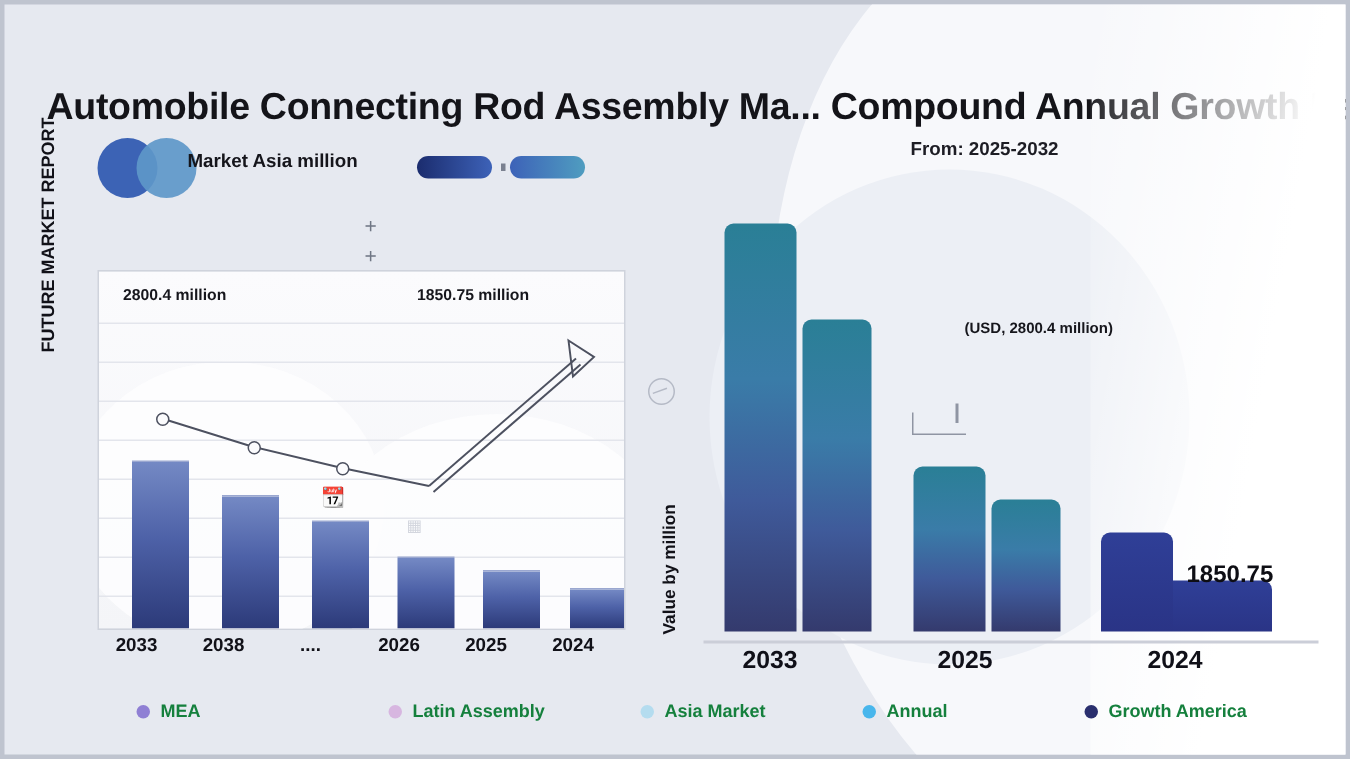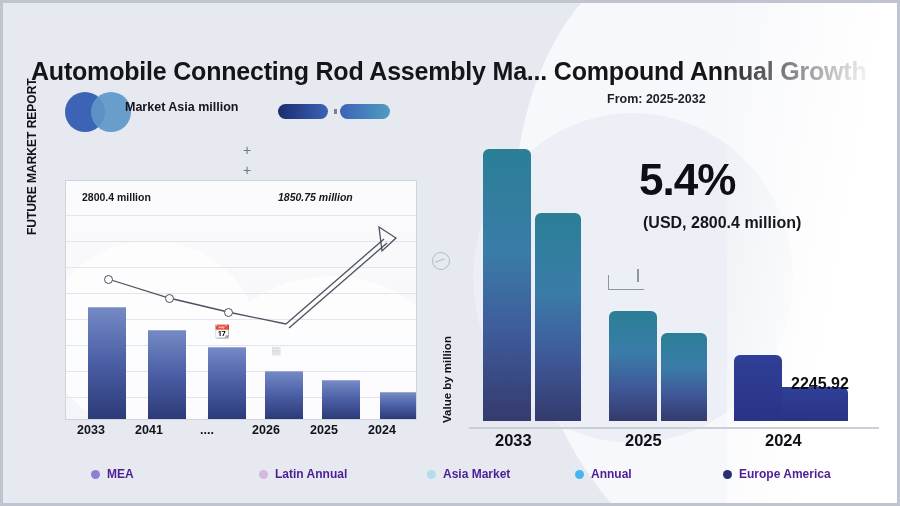--- a/index.html
+++ b/index.html
@@ -70,21 +70,21 @@
     border:1px solid #cfd3dc;
     box-sizing:border-box;
     overflow:hidden;
   }
   .gridline{position:absolute;left:0;width:100%;height:1px;background:#e3e5ec;}
   .blob{position:absolute;background:#fdfdfe;border-radius:50%;opacity:.9;}
   .lc-label{
     position:absolute;top:10px;font-size:10.5px;font-weight:bold;color:#16161c;
   }
   .lc-label.l{left:16px;}
-  .lc-label.r{left:212px;font-style:italic;}
+  .lc-label.r{left:212px;}
   .bars{position:absolute;left:0;bottom:0;width:100%;height:240px;}
   .bar{
     position:absolute;bottom:0;width:38px;
     background:linear-gradient(180deg,#7489c4 0%,#4e62a8 45%,#2c3a79 100%);
     border-top:1px solid #9aa7d0;
   }
   .marker{
     position:absolute;width:7px;height:7px;border-radius:50%;
     background:#fbfbfd;border:1.2px solid #4d5160;
   }
@@ -124,21 +124,21 @@
   .right-baseline{
     position:absolute;left:466px;top:424px;width:410px;height:2px;
     background:#cbced8;
   }
   .cagr{
     position:absolute;left:636px;top:152px;
     font-size:44px;font-weight:bold;color:#0e0e14;letter-spacing:-1px;
   }
   .cagr-sub{
     position:absolute;left:640px;top:211px;
-    font-size:16px;font-weight:bold;color:#16161c;
+    font-size:10px;font-weight:bold;color:#16161c;
   }
   .value-1850{
     position:absolute;left:788px;top:372px;
     font-size:16px;font-weight:bold;color:#0e0e14;
   }
   .rtick{
     position:absolute;top:428px;font-size:16.5px;font-weight:bold;color:#101018;
   }
   .bracket{
     position:absolute;left:605px;top:272px;width:35px;height:14px;
@@ -146,21 +146,21 @@
   }
   .bracket-up{
     position:absolute;left:634px;top:266px;width:1.5px;height:13px;background:#8f95a3;
   }
   
   .legend{
     position:absolute;left:60px;top:464px;width:790px;height:24px;
   }
   .legend-item{
     position:absolute;top:0;display:flex;align-items:center;gap:7px;
-    font-size:12px;font-weight:bold;color:#4c1d95;white-space:nowrap;
+    font-size:12px;font-weight:bold;color:#15803d;white-space:nowrap;
   }
   .legend-dot{
     width:9px;height:9px;border-radius:50%;flex:0 0 auto;
   }
 </style>
 </head>
 <body>
 
 <div id="canvas">
 
@@ -221,21 +221,21 @@
       <path d="M223,147 L321,62" fill="none" stroke="#4d5160" stroke-width="1.3"></path>
       <path d="M313,46 L330,57 L316,70 Z" fill="none" stroke="#4d5160" stroke-width="1.3"></path>
     </svg>
     <div class="marker" style="left:38px;top:94px;"></div>
     <div class="marker" style="left:99px;top:113px;"></div>
     <div class="marker" style="left:158px;top:127px;"></div>
   </div>
 
   <div class="xaxis">
     <div class="xtick" style="left:2px;">2033</div>
-    <div class="xtick" style="left:60px;">2041</div>
+    <div class="xtick" style="left:60px;">2038</div>
     <div class="xtick" style="left:118px;">....</div>
     <div class="xtick" style="left:177px;">2026</div>
     <div class="xtick" style="left:235px;">2025</div>
     <div class="xtick" style="left:293px;">2024</div>
   </div>
 
   <div class="circle-ico"></div>
   <div class="y-right-label">Value by million</div>
 
   <div class="bg-right-fade"></div>
@@ -245,46 +245,45 @@
     <div class="rbar teal" style="left:532px;width:46px;height:208px;bottom:82px;"></div>
 
     <div class="rbar teal" style="left:606px;width:48px;height:110px;bottom:82px;"></div>
     <div class="rbar teal" style="left:658px;width:46px;height:88px;bottom:82px;"></div>
 
     <div class="rbar navy" style="left:731px;width:48px;height:66px;bottom:82px;"></div>
     <div class="rbar navy" style="left:779px;width:66px;height:34px;bottom:82px;border-radius:0 6px 0 0;"></div>
   </div>
   <div class="right-baseline"></div>
 
-  <div class="cagr">5.4%</div>
   <div class="cagr-sub">(USD, 2800.4 million)</div>
   <div class="bracket"></div>
   <div class="bracket-up"></div>
-  <div class="value-1850">2245.92</div>
+  <div class="value-1850">1850.75</div>
 
   <div class="rtick" style="left:492px;">2033</div>
   <div class="rtick" style="left:622px;">2025</div>
   <div class="rtick" style="left:762px;">2024</div>
 
   <div class="legend">
     <div class="legend-item" style="left:28px;">
       <span class="legend-dot" style="background:#8f7fd4;"></span>
       <span>MEA</span>
     </div>
     <div class="legend-item" style="left:196px;">
       <span class="legend-dot" style="background:#d7b6e0;"></span>
-      <span>Latin Annual</span>
+      <span>Latin Assembly</span>
     </div>
     <div class="legend-item" style="left:364px;">
       <span class="legend-dot" style="background:#b4dcef;"></span>
       <span>Asia Market</span>
     </div>
     <div class="legend-item" style="left:512px;">
       <span class="legend-dot" style="background:#48b6ec;"></span>
       <span>Annual</span>
     </div>
     <div class="legend-item" style="left:660px;">
       <span class="legend-dot" style="background:#2a2f6e;"></span>
-      <span>Europe America</span>
+      <span>Growth America</span>
     </div>
   </div>
 
 </div>
 
 </body></html>

